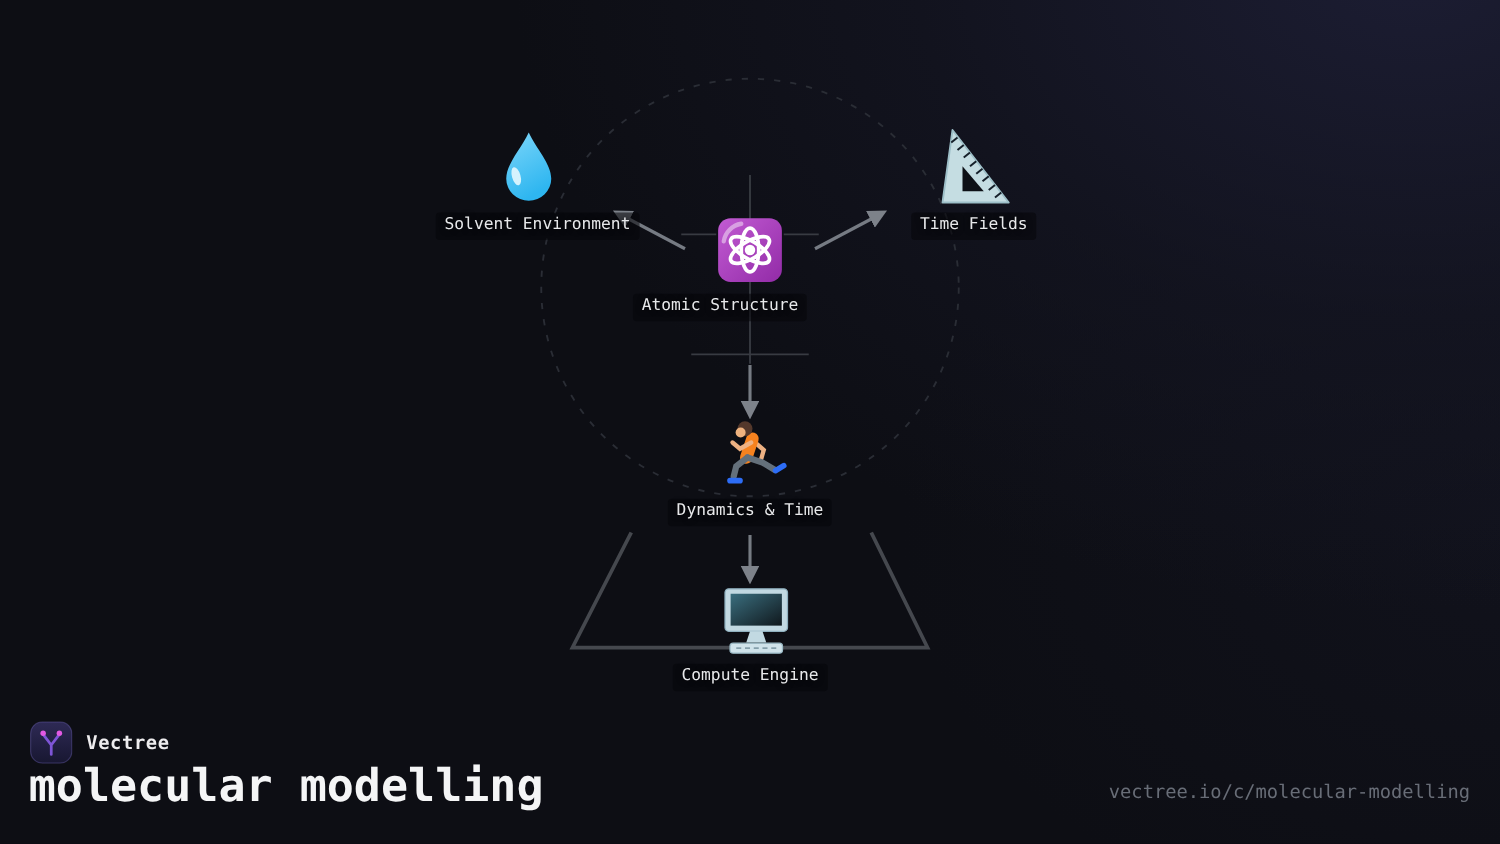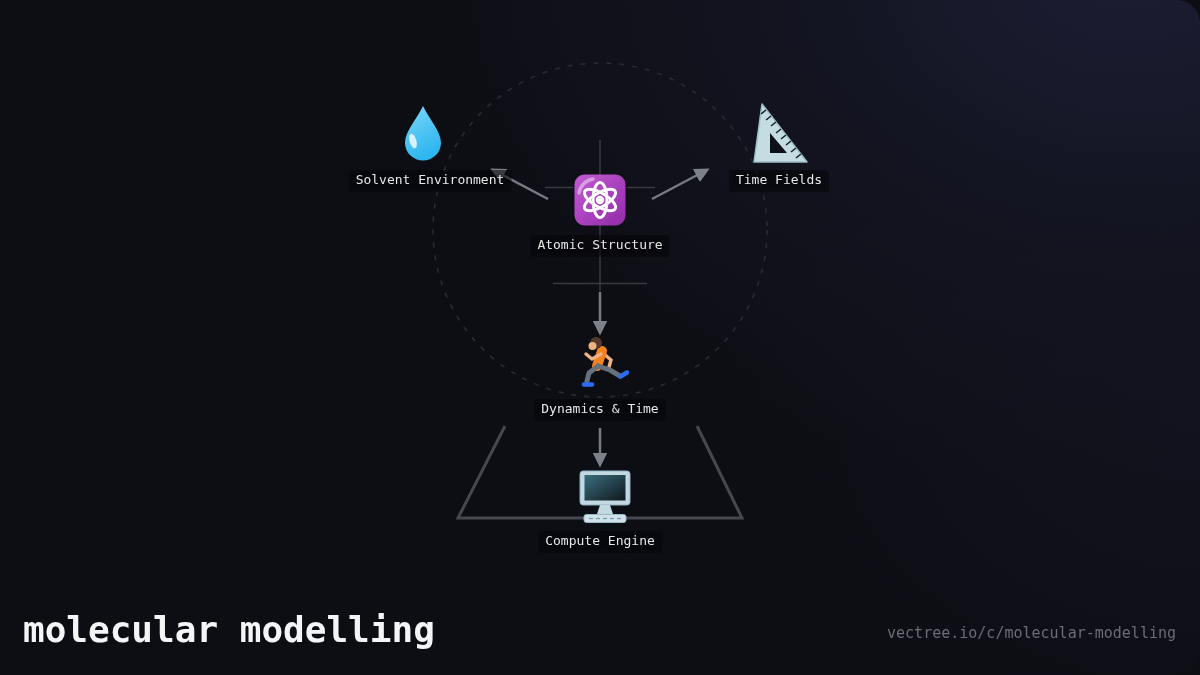--- a/index.html
+++ b/index.html
@@ -3,21 +3,20 @@
 <meta charset="utf-8">
 <style>
   html,body{margin:0;padding:0;background:#0d0e14;}
   .stage{
     position:relative;width:1200px;height:675px;overflow:hidden;
     background:
       radial-gradient(1000px 720px at 1130px -30px, #1c1d33 0%, rgba(22,23,38,.55) 40%, rgba(13,14,20,0) 72%),
       radial-gradient(700px 500px at 1210px 420px, rgba(24,25,42,.35) 0%, rgba(13,14,20,0) 70%),
       #0d0e14;
     font-family:"DejaVu Sans Mono","Liberation Mono",monospace;
-    border-radius:23px;
   }
   svg.diagram{position:absolute;left:0;top:0;}
   .lbl{
     position:absolute;transform:translateX(-50%);white-space:nowrap;
     font-size:13px;line-height:1.3;color:#e7e8ea;
     background:rgba(5,6,10,.55);padding:2px 7px 3px;border-radius:3px;
     text-shadow:0 0 5px rgba(0,0,0,.9);
   }
   .brand-row{position:absolute;left:24px;top:577px;display:flex;align-items:center;gap:11px;}
   .brand-name{font-size:15px;font-weight:bold;color:#edecee;letter-spacing:.5px;}
@@ -123,21 +122,32 @@
         <line x1="596" y1="518.5" x2="600" y2="518.5"></line>
         <line x1="603" y1="518.5" x2="607" y2="518.5"></line>
         <line x1="610" y1="518.5" x2="614" y2="518.5"></line>
         <line x1="617" y1="518.5" x2="621" y2="518.5"></line>
       </g>
     </g>
   </svg>
 
   <div class="lbl" style="left:430px;top:170px;">Solvent Environment</div>
   <div class="lbl" style="left:779px;top:170px;">Time Fields</div>
-  <div class="lbl" style="left:600px;top:235px;">Atomic Structure</div>
+  <div class="lbl" style="left:576px;top:235px;">Atomic Structure</div>
   <div class="lbl" style="left:600px;top:399px;">Dynamics &amp; Time</div>
   <div class="lbl" style="left:600px;top:531px;text-align:center;">Compute Engine</div>
 
+  <div class="brand-row">
+    <svg width="34" height="34" viewBox="0 0 34 34">
+      <rect x="0.5" y="0.5" width="33" height="33" rx="9.5" fill="url(#gLogo)" stroke="rgba(120,110,200,.35)"></rect>
+      <g>
+        <path d="M17,26.5 L17,19 M17,19 L10.5,10.5 M17,19 L23.5,10.5" stroke="#7e55d6" stroke-width="2.2" stroke-linecap="round" fill="none"></path>
+        <circle cx="10.5" cy="9.5" r="2.2" fill="#e359e3"></circle>
+        <circle cx="23.5" cy="9.5" r="2.2" fill="#e359e3"></circle>
+      </g>
+    </svg>
+    <span class="brand-name">Vectree</span>
+  </div>
 
   <div class="page-title">molecular modelling</div>
   <div class="page-url">vectree.io/c/molecular-modelling</div>
 
 </div>
 
 </body></html>

